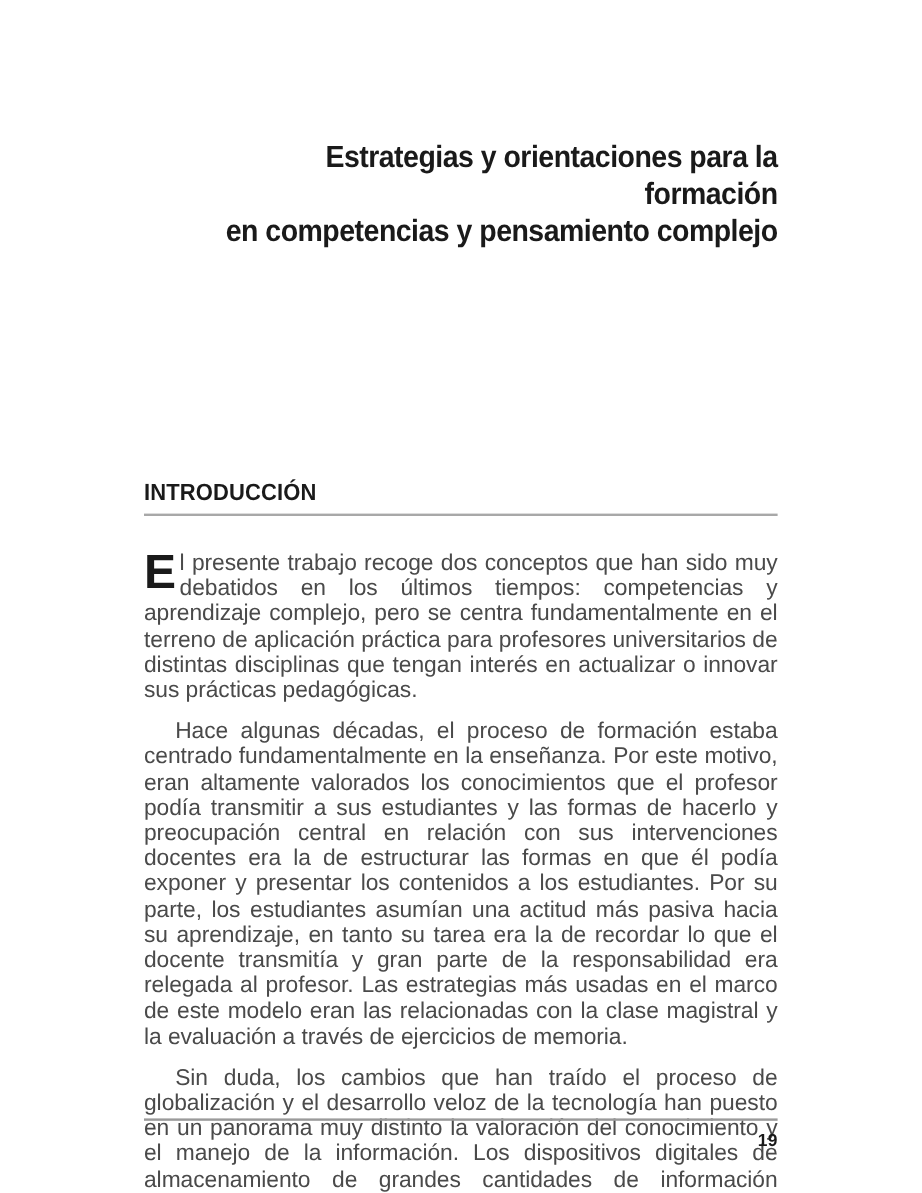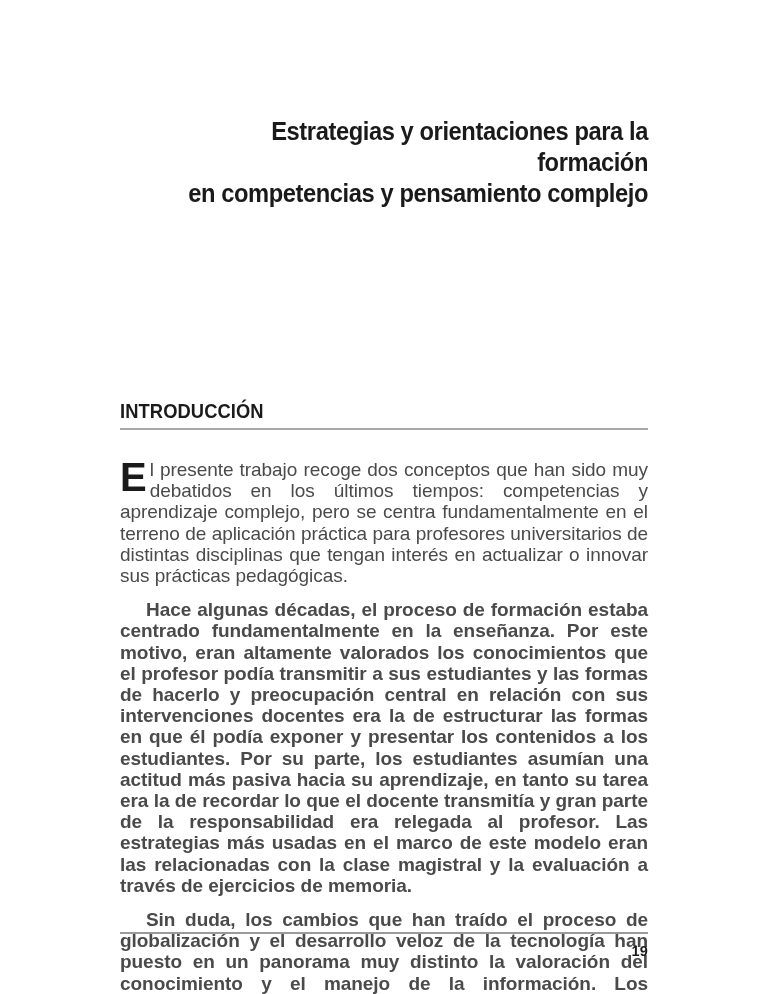--- a/index.html
+++ b/index.html
@@ -106,21 +106,20 @@
     letter-spacing: -0.05px;
     hyphens: manual;
   }
 
   .body-copy p + p {
     margin-top: 13px;
   }
 
   .body-copy p.indented {
     text-indent: 26px;
-    font-weight: bold;
   }
 
   
   .dropcap-para::first-letter {
     float: left;
     font-family: "Liberation Sans Narrow", "Liberation Sans", "DejaVu Sans Condensed", sans-serif;
     font-size: 40px;
     line-height: 35px;
     font-weight: 700;
     color: #1a1a1a;

